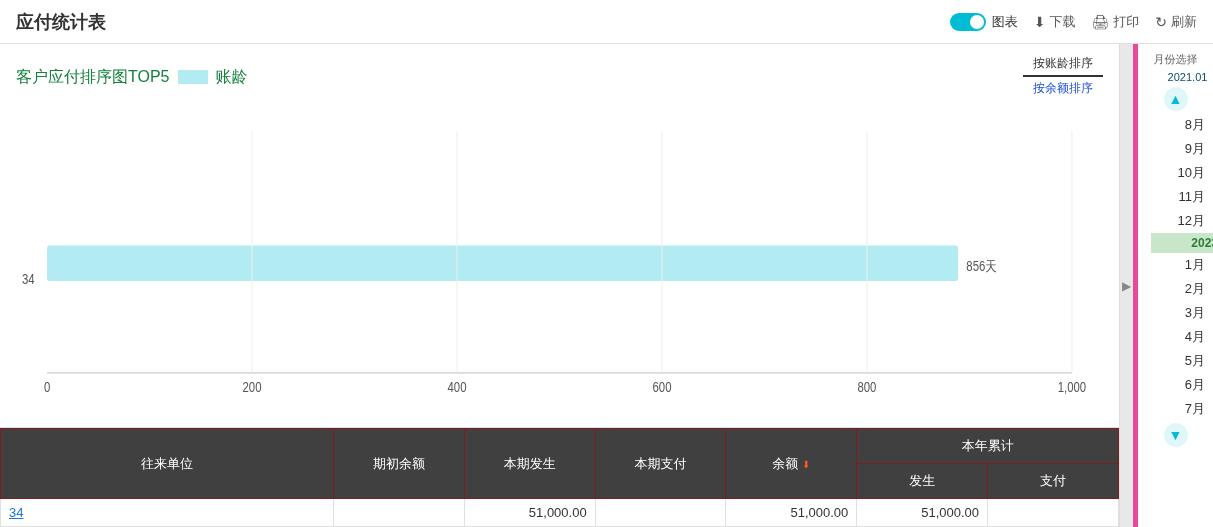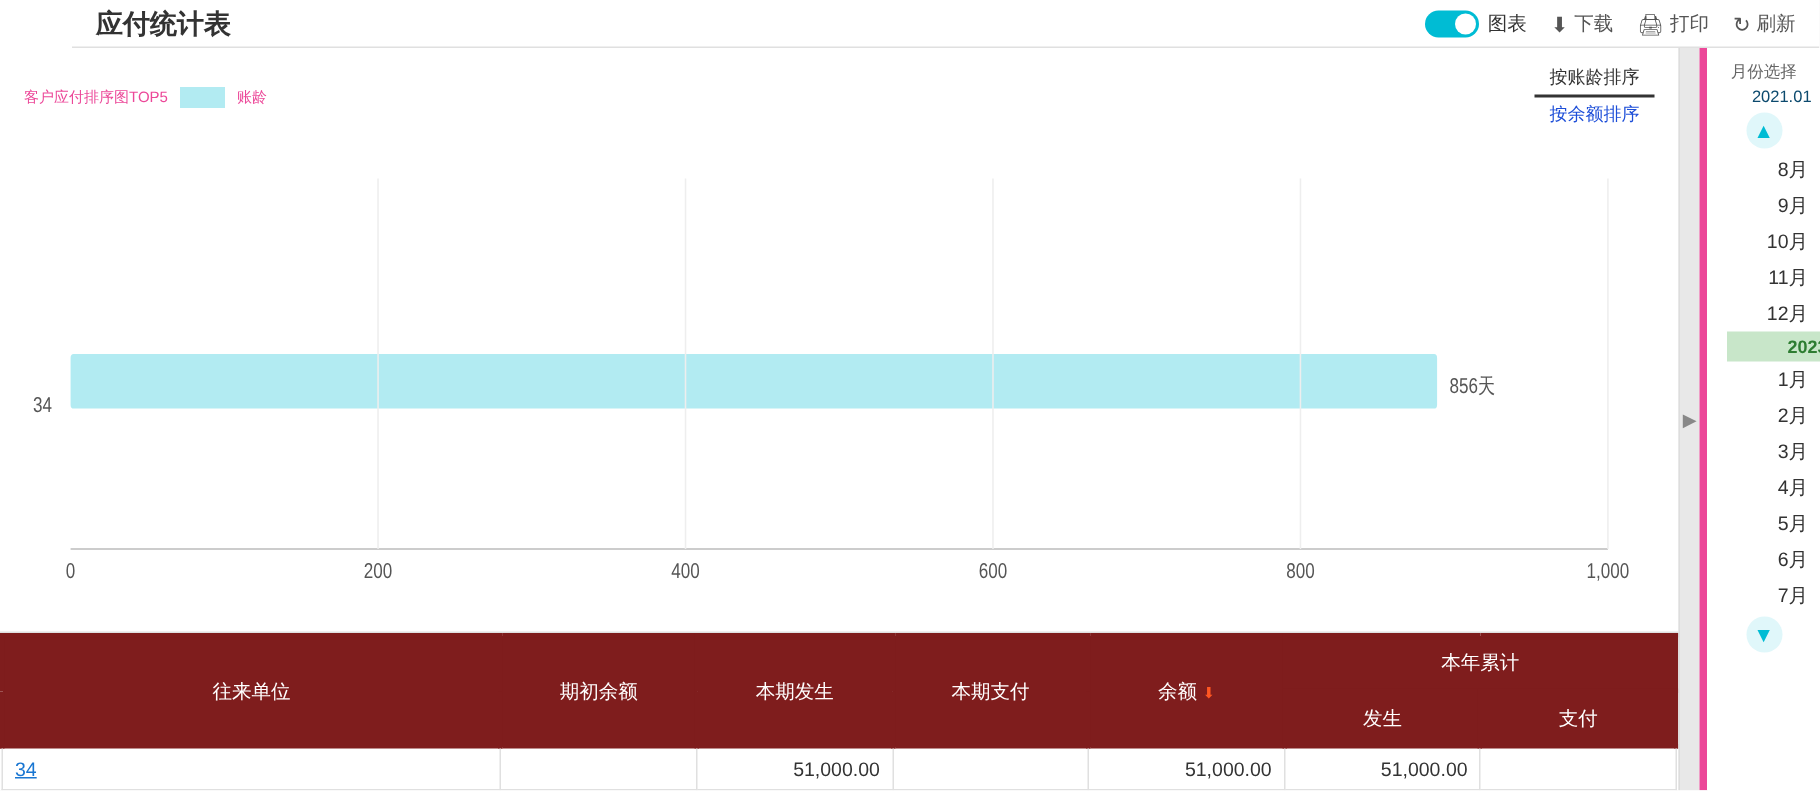--- a/index.html
+++ b/index.html
@@ -1,52 +1,52 @@
 <!DOCTYPE html>
 <html><head>
   <meta charset="utf-8">
   <style>
     * { box-sizing: border-box; margin: 0; padding: 0; }
     body { font-family: 'Microsoft YaHei', Arial, sans-serif; font-size: 13px; background: #f5f5f5; color: #333; }
 
     .app-container { width: 1213px; height: 527px; display: flex; flex-direction: column; background: #fff; overflow: hidden; }
 
     
-    .header { display: flex; align-items: center; justify-content: space-between; padding: 8px 16px; border-bottom: 1px solid #e0e0e0; background: #fff; height: 32px; margin-left: 48px; }
+    .header { display: flex; align-items: center; justify-content: space-between; padding: 8px 16px; border-bottom: 1px solid #e0e0e0; background: #fff; height: 44px; }
     .header-title { font-size: 18px; font-weight: bold; color: #333; }
     .header-actions { display: flex; align-items: flex-start; gap: 16px; }
     .toggle-group { display: flex; align-items: center; gap: 6px; }
     .toggle-switch { width: 36px; height: 18px; background: #00bcd4; border-radius: 9px; position: relative; cursor: pointer; }
     .toggle-switch::after { content: ''; position: absolute; width: 14px; height: 14px; background: #fff; border-radius: 50%; top: 2px; right: 2px; }
     .toggle-label { color: #333; font-size: 13px; }
     .action-btn { display: flex; align-items: center; gap: 4px; color: #555; cursor: pointer; font-size: 13px; }
     .action-icon { font-size: 14px; }
 
     
     .main-content { display: flex; flex: 1; overflow: hidden; }
 
     
     .chart-section { flex: 1; display: flex; flex-direction: column; overflow: hidden; }
 
     
     .chart-header { display: flex; align-items: center; justify-content: space-between; padding: 8px 16px; }
-    .chart-legend { display: flex; gap: 8px; font-size: 10px; color: #ec4899; }
+    .chart-legend { display: flex; align-items: center; gap: 8px; font-size: 16px; color: #15803d; }
     .legend-box { width: 30px; height: 14px; background: #b2ebf2; border: 1px solid #b2ebf2; }
     .chart-sort-tabs { display: flex; gap: 0; flex-direction: column; }
     .sort-tab { padding: 3px 10px; font-size: 12px; color: #1d4ed8; cursor: pointer; border-bottom: 2px solid transparent; }
     .sort-tab.active { color: #333; border-bottom: 2px solid #333; }
 
     
     .chart-wrapper { flex: 1; position: relative; padding: 8px 16px 16px 16px; }
     .chart-svg { width: 100%; height: 100%; }
 
     
     .table-section { border-top: 1px solid #e0e0e0; }
     .data-table { width: 100%; border-collapse: collapse; table-layout: fixed; }
-    .data-table th { background: #7f1d1d; color: #fff; text-align: center; padding: 8px 4px; font-weight: normal; font-size: 13px; border: 3px solid #7f1d1d; }
+    .data-table th { background: #404040; color: #fff; text-align: center; padding: 8px 4px; font-weight: normal; font-size: 13px; border: 1px solid #7f1d1d; }
     .data-table td { text-align: right; padding: 6px 8px; font-size: 13px; border: 1px solid #e0e0e0; }
     .data-table td.left { text-align: left; }
     .data-table td a { color: #1976d2; text-decoration: underline; cursor: pointer; }
     .data-table tr:nth-child(even) { background: #f9f9f9; }
 
     
     .right-sidebar { width: 80px; border-left: 5px solid #ec4899; background: #fff; display: flex; flex-direction: column; align-items: center; padding: 4px 0; overflow-y: auto; }
     .sidebar-label { font-size: 11px; color: #666; padding: 4px 0 2px; }
     .sidebar-date { font-size: 11px; color: #0c4a6e; padding: 2px 4px; margin-left: 24px; }
     .nav-arrow { width: 24px; height: 24px; background: #e0f7fa; border-radius: 50%; display: flex; align-items: center; justify-content: center; cursor: pointer; color: #00bcd4; font-size: 14px; margin: 2px 0; }

